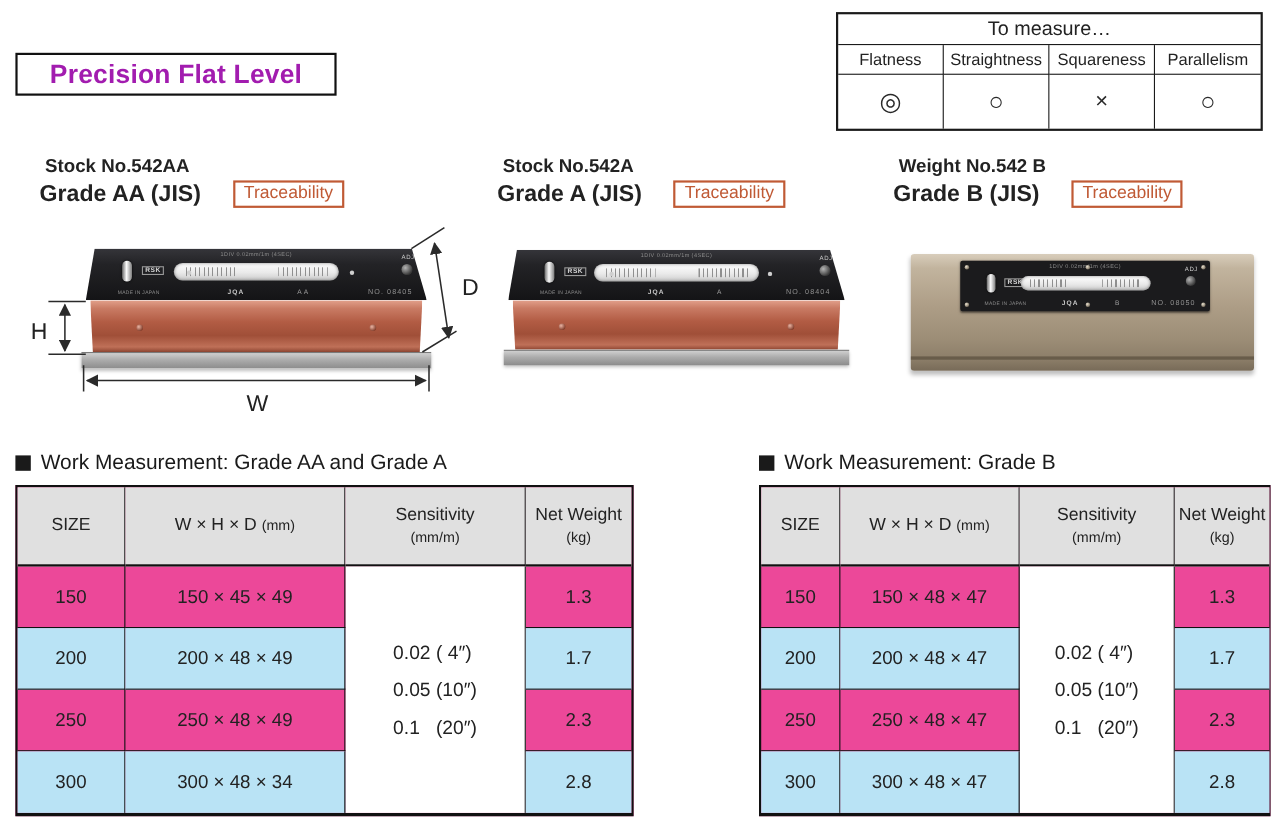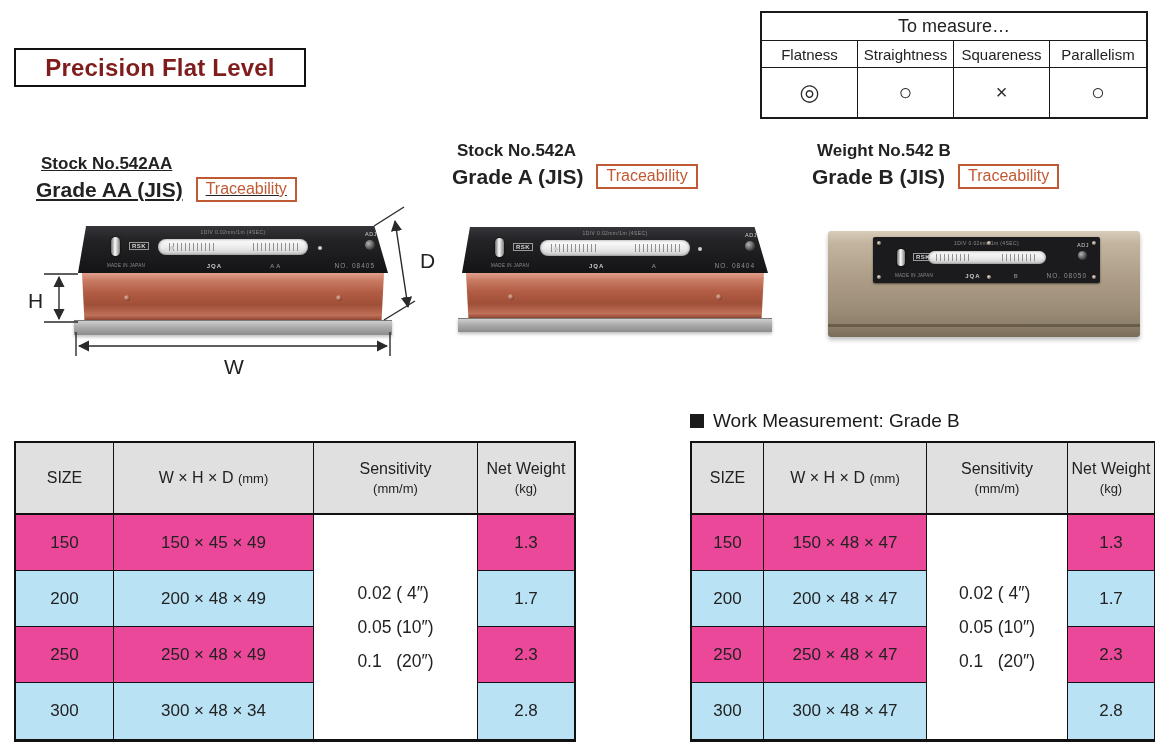--- a/index.html
+++ b/index.html
@@ -4,38 +4,38 @@
 <style>
   * { margin:0; padding:0; box-sizing:border-box; }
   html,body { width:1155px; height:751px; background:#fff; overflow:hidden;
     font-family:"Liberation Sans","DejaVu Sans",sans-serif; color:#222; }
   .abs { position:absolute; }
   #stage { position:relative; width:1155px; height:751px; background:#fff; }
 
   
   #title-box { left:14px; top:48px; width:292px; height:39px; border:2px solid #111;
     display:flex; align-items:center; justify-content:center; }
-  #title-box span { font-size:24px; font-weight:bold; color:#7f1d1d; letter-spacing:.2px; }
+  #title-box span { font-size:24px; font-weight:bold; color:#a21caf; letter-spacing:.2px; }
 
   
   #measure-table { left:760px; top:11px; width:388px; border:2px solid #1a1a1a;
     display:grid; grid-template-columns:repeat(4,1fr); grid-template-rows:28px 27px 49px; background:#fff; }
   #measure-table .mcell { display:flex; align-items:center; justify-content:center;
     border-right:1px solid #1a1a1a; border-bottom:1px solid #1a1a1a; }
   #measure-table .mtitle { grid-column:1/5; font-size:18px; border-right:none; }
   #measure-table .mhead { font-size:15px; }
   #measure-table .msym { font-size:23px; border-bottom:none; color:#2a2a2a; }
   #measure-table .msym.x { font-size:20px; }
   #measure-table .mcell:nth-child(5), #measure-table .mcell:nth-child(9) { }
   #measure-table .last { border-right:none; }
 
   
   .prod-label { position:absolute; }
   .stock-no { font-size:17px; font-weight:bold; color:#222; margin-left:5px; }
-  .grade-row { display:flex; align-items:center; gap:13px; margin-top:3px; }
+  .grade-row { display:flex; align-items:center; gap:29px; margin-top:3px; }
   .grade { font-size:21px; font-weight:bold; color:#222; }
   .badge { border:2px solid #c05a35; color:#c05a35; font-size:16px; padding:1px 8px 2px 8px;
     background:#fff; white-space:nowrap; }
 
   
   .plate { position:absolute; background:linear-gradient(180deg,#35353a 0%,#232326 30%,#141416 100%);
     clip-path:polygon(2.6% 0,95.6% 0,100% 100%,0 100%); }
   .plate-inner { position:absolute; inset:0; }
   .spec-text { position:absolute; top:3px; left:0; right:0; text-align:center; font-size:5px;
     color:#8d8d8d; letter-spacing:.4px; }
@@ -118,21 +118,21 @@
     <div class="mcell mhead">Flatness</div>
     <div class="mcell mhead">Straightness</div>
     <div class="mcell mhead">Squareness</div>
     <div class="mcell mhead last">Parallelism</div>
     <div class="mcell msym">◎</div>
     <div class="mcell msym">○</div>
     <div class="mcell msym x">×</div>
     <div class="mcell msym last">○</div>
   </div>
 
-  <div class="prod-label" style="left:36px;top:154px;text-decoration:underline;">
+  <div class="prod-label" style="left:36px;top:141px;">
     <div class="stock-no">Stock No.542AA</div>
     <div class="grade-row">
       <span class="grade">Grade AA (JIS)</span>
       <span class="badge">Traceability</span>
     </div>
   </div>
 
   <div class="prod-label" style="left:452px;top:141px;">
     <div class="stock-no">Stock No.542A</div>
     <div class="grade-row">
@@ -243,20 +243,24 @@
       <div class="serial">NO. 08050</div>
       <div class="pscrew" style="left:4px;top:4px;"></div>
       <div class="pscrew" style="right:4px;top:4px;"></div>
       <div class="pscrew" style="left:4px;bottom:4px;"></div>
       <div class="pscrew" style="right:4px;bottom:4px;"></div>
       <div class="pscrew" style="left:50%;top:4px;"></div>
       <div class="pscrew" style="left:50%;bottom:4px;"></div>
     </div>
   </div>
 
+  <div class="sec-title" style="left:14px;top:410px;">
+    <span class="sq"></span>
+    <span class="t">Work Measurement: Grade AA and Grade A</span>
+  </div>
   <div class="sec-title" style="left:690px;top:410px;">
     <span class="sq"></span>
     <span class="t">Work Measurement: Grade B</span>
   </div>
 
   <div id="spec-table-1" class="spec-table">
     <div class="c hd">SIZE</div>
     <div class="c hd">
       <div><span>W × H × D</span> <span class="unit">(mm)</span></div>
     </div>

